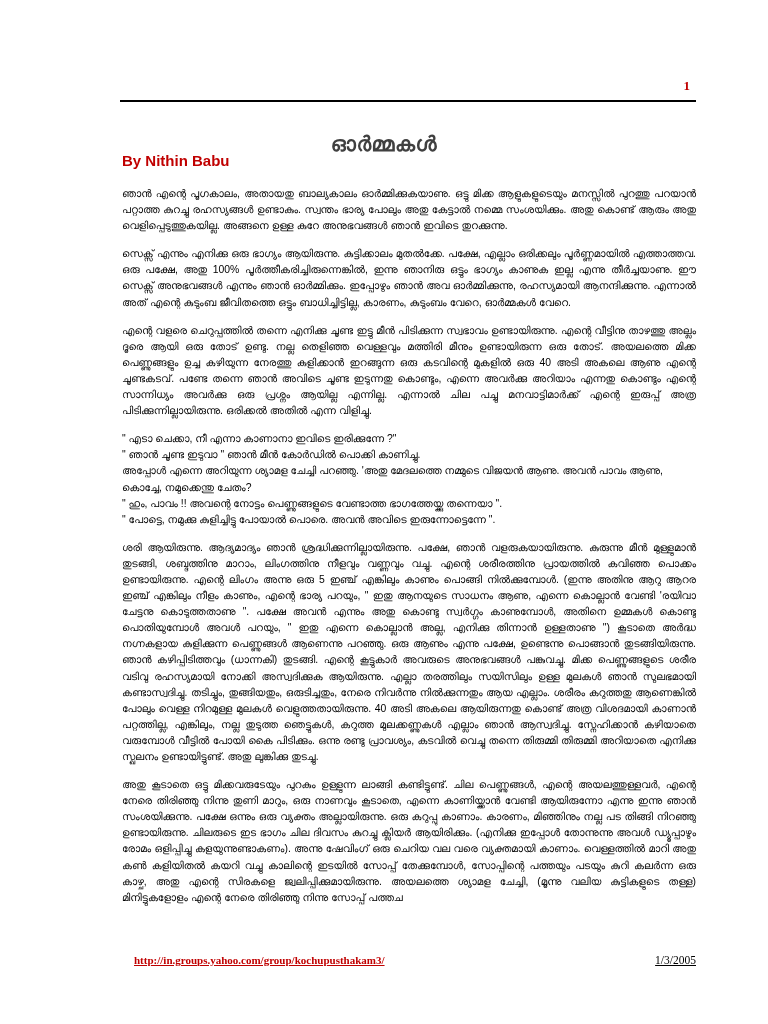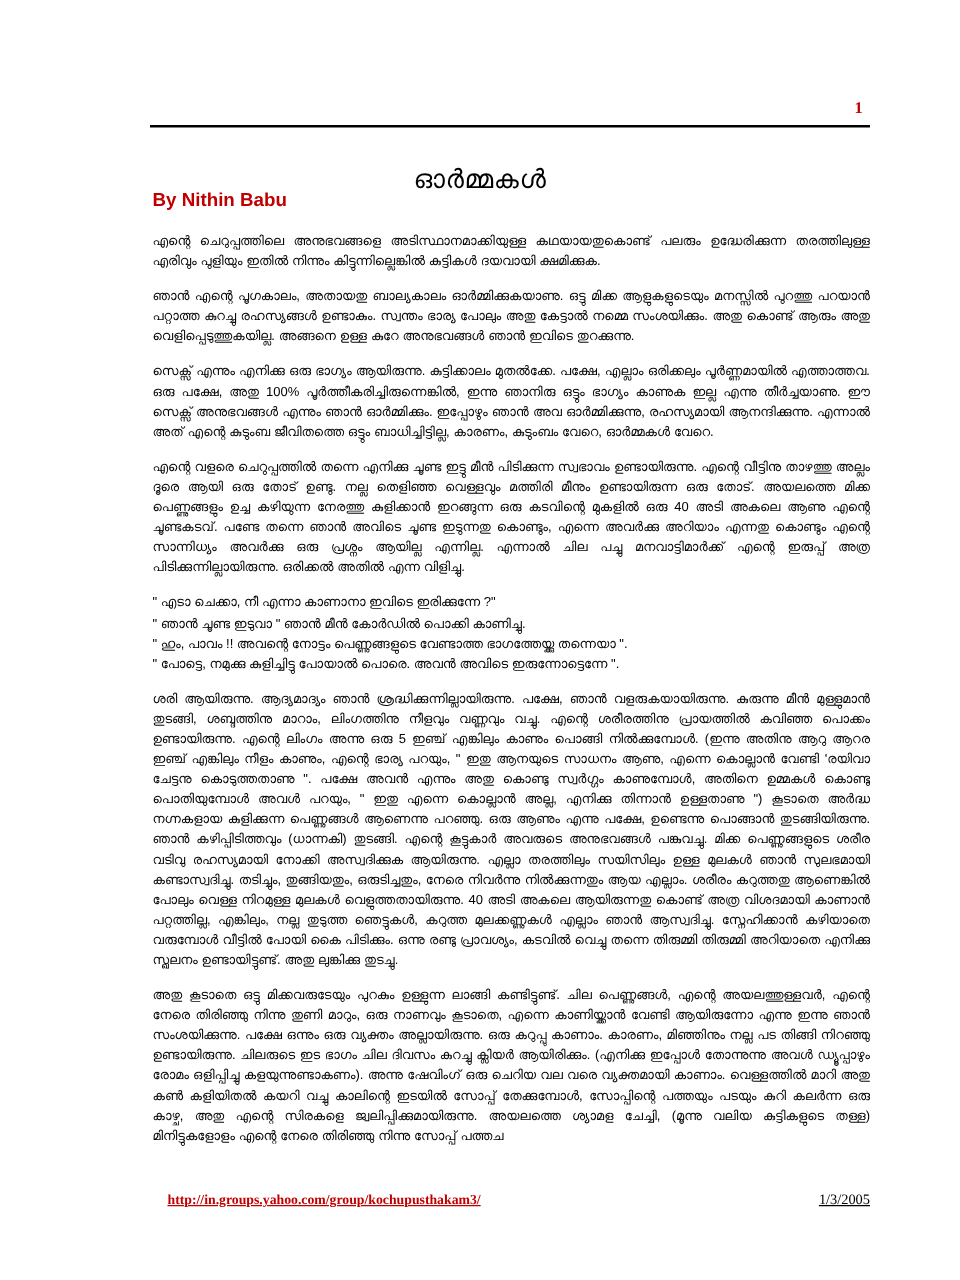--- a/index.html
+++ b/index.html
@@ -40,22 +40,22 @@
     background: #000000;
   }
   .doc-title {
     position: absolute;
     top: 118px;
     left: 0;
     width: 768px;
     text-align: center;
     font-family: "Liberation Sans", sans-serif;
     font-size: 21px;
-    font-weight: normal;
-    color: #000000;
+    font-weight: bold;
+    color: #404040;
     letter-spacing: 0.5px;
   }
   .byline {
     position: absolute;
     top: 152px;
     left: 122px;
     font-family: "Liberation Sans", sans-serif;
     font-size: 15px;
     font-weight: bold;
     color: #C00000;
@@ -118,26 +118,26 @@
 
   <div class="page-number">1</div>
 
   <div class="header-rule"></div>
 
   <h1 class="doc-title">ഓർമ്മകൾ</h1>
 
   <div class="byline">By Nithin Babu</div>
 
   <div class="body-area">
-    <p class="para">എന്റെ ചെറുപ്പത്തിലെ അനുഭവങ്ങളെ അടിസ്ഥാനമാക്കിയുള്ള കഥയായതുകൊണ്ട് പലരും ഉദ്ധേരിക്കുന്ന തരത്തിലുള്ള എരിവും പുളിയും ഇതിൽ നിന്നും കിട്ടുന്നില്ലെങ്കിൽ കുട്ടികൾ ദയവായി ക്ഷമിക്കുക.</p>
     <p class="para">ഞാൻ എന്റെ പൂഗകാലം, അതായതു ബാല്യകാലം ഓർമ്മിക്കുകയാണു. ഒട്ടു മിക്ക ആളുകളുടെയും മനസ്സിൽ പുറത്തു പറയാൻ പറ്റാത്ത കുറച്ചു രഹസ്യങ്ങൾ ഉണ്ടാകും. സ്വന്തം ഭാര്യ പോലും അതു കേട്ടാൽ നമ്മെ സംശയിക്കും. അതു കൊണ്ട് ആരും അതു വെളിപ്പെടുത്തുകയില്ല. അങ്ങനെ ഉള്ള കുറേ അനുഭവങ്ങൾ ഞാൻ ഇവിടെ തുറക്കുന്നു.</p>
     <p class="para">സെക്സ് എന്നും എനിക്കു ഒരു ഭാഗ്യം ആയിരുന്നു. കുട്ടിക്കാലം മുതൽക്കേ. പക്ഷേ, എല്ലാം ഒരിക്കലും പൂർണ്ണമായിൽ എത്താത്തവ. ഒരു പക്ഷേ, അതു 100% പൂർത്തീകരിച്ചിരുന്നെങ്കിൽ, ഇന്നു ഞാനിരു ഒട്ടും ഭാഗ്യം കാണുക ഇല്ല എന്നു തീർച്ചയാണു. ഈ സെക്സ് അനുഭവങ്ങൾ എന്നും ഞാൻ ഓർമ്മിക്കും. ഇപ്പോഴും ഞാൻ അവ ഓർമ്മിക്കുന്നു, രഹസ്യമായി ആനന്ദിക്കുന്നു. എന്നാൽ അത് എന്റെ കുടുംബ ജീവിതത്തെ ഒട്ടും ബാധിച്ചിട്ടില്ല, കാരണം, കുടുംബം വേറെ, ഓർമ്മകൾ വേറെ.</p>
     <p class="para tight">എന്റെ വളരെ ചെറുപ്പത്തിൽ തന്നെ എനിക്കു ചൂണ്ട ഇട്ടു മീൻ പിടിക്കുന്ന സ്വഭാവം ഉണ്ടായിരുന്നു. എന്റെ വീട്ടിനു താഴത്തു അല്ലം ദൂരെ ആയി ഒരു തോട് ഉണ്ടു. നല്ല തെളിഞ്ഞ വെള്ളവും മത്തിരി മീനും ഉണ്ടായിരുന്ന ഒരു തോട്. അയലത്തെ മിക്ക പെണ്ണുങ്ങളും ഉച്ച കഴിയുന്ന നേരത്തു കുളിക്കാൻ ഇറങ്ങുന്ന ഒരു കടവിന്റെ മുകളിൽ ഒരു 40 അടി അകലെ ആണു എന്റെ ചൂണ്ടകടവ്. പണ്ടേ തന്നെ ഞാൻ അവിടെ ചൂണ്ട ഇടുന്നതു കൊണ്ടും, എന്നെ അവർക്കു അറിയാം എന്നതു കൊണ്ടും എന്റെ സാന്നിധ്യം അവർക്കു ഒരു പ്രശ്നം ആയില്ല എന്നില്ല. എന്നാൽ ചില പച്ചു മനവാട്ടിമാർക്ക് എന്റെ ഇരുപ്പ് അത്ര പിടിക്കുന്നില്ലായിരുന്നു. ഒരിക്കൽ അതിൽ എന്ന വിളിച്ചു.</p>
     <p class="dialogue">" എടാ ചെക്കാ, നീ എന്നാ കാണാനാ ഇവിടെ ഇരിക്കുന്നേ ?"</p>
     <p class="dialogue">" ഞാൻ ചൂണ്ട ഇടുവാ " ഞാൻ മീൻ കോർഡിൽ പൊക്കി കാണിച്ചു.</p>
+    <p class="dialogue">അപ്പോൾ എന്നെ അറിയുന്ന ശ്യാമള ചേച്ചി പറഞ്ഞു. 'അതു മേദലത്തെ നമ്മുടെ വിജയൻ ആണു. അവൻ പാവം ആണു, കൊച്ചേ, നമുക്കെന്തു ചേതം?</p>
     <p class="dialogue">" ഹും, പാവം !! അവന്റെ നോട്ടം പെണ്ണുങ്ങളുടെ വേണ്ടാത്ത ഭാഗത്തേയ്ക്കു തന്നെയാ ".</p>
     <p class="dialogue" style="margin-bottom:12px;">" പോട്ടെ, നമുക്കു കുളിച്ചിട്ടു പോയാൽ പൊരെ. അവൻ അവിടെ ഇരുന്നോട്ടെന്നേ ".</p>
     <p class="para">ശരി ആയിരുന്നു. ആദ്യമാദ്യം ഞാൻ ശ്രദ്ധിക്കുന്നില്ലായിരുന്നു. പക്ഷേ, ഞാൻ വളരുകയായിരുന്നു. കുരുന്നു മീൻ മുള്ളുമാൻ തുടങ്ങി, ശബ്ദത്തിനു മാറാം, ലിംഗത്തിനു നീളവും വണ്ണവും വച്ചു. എന്റെ ശരീരത്തിനു പ്രായത്തിൽ കവിഞ്ഞ പൊക്കം ഉണ്ടായിരുന്നു. എന്റെ ലിംഗം അന്നു ഒരു 5 ഇഞ്ച് എങ്കിലും കാണും പൊങ്ങി നിൽക്കുമ്പോൾ. (ഇന്നു അതിനു ആറു ആറര ഇഞ്ച് എങ്കിലും നീളം കാണും, എന്റെ ഭാര്യ പറയും, " ഇതു ആനയുടെ സാധനം ആണു, എന്നെ കൊല്ലാൻ വേണ്ടി 'രയിവാ ചേട്ടനു കൊടുത്തതാണു ". പക്ഷേ അവൻ എന്നും അതു കൊണ്ടു സ്വർഗ്ഗം കാണുമ്പോൾ, അതിനെ ഉമ്മകൾ കൊണ്ടു പൊതിയുമ്പോൾ അവൾ പറയും, " ഇതു എന്നെ കൊല്ലാൻ അല്ല, എനിക്കു തിന്നാൻ ഉള്ളതാണു ") കൂടാതെ അർദ്ധ നഗ്നകളായ കുളിക്കുന്ന പെണ്ണുങ്ങൾ ആണെന്നു പറഞ്ഞു. ഒരു ആണും എന്നു പക്ഷേ, ഉണ്ടെന്നു പൊങ്ങാൻ തുടങ്ങിയിരുന്നു. ഞാൻ കഴിപ്പിടിത്തവും (ധാന്നകി) തുടങ്ങി. എന്റെ കൂട്ടുകാർ അവരുടെ അനുഭവങ്ങൾ പങ്കുവച്ചു. മിക്ക പെണ്ണുങ്ങളുടെ ശരീര വടിവു രഹസ്യമായി നോക്കി അസ്വദിക്കുക ആയിരുന്നു. എല്ലാ തരത്തിലും സയിസിലും ഉള്ള മുലകൾ ഞാൻ സുലഭമായി കണ്ടാസ്വദിച്ചു. തടിച്ചും, തുങ്ങിയതും, ഒരുടിച്ചതും, നേരെ നിവർന്നു നിൽക്കുന്നതും ആയ എല്ലാം. ശരീരം കറുത്തതു ആണെങ്കിൽ പോലും വെള്ള നിറമുള്ള മുലകൾ വെളുത്തതായിരുന്നു. 40 അടി അകലെ ആയിരുന്നതു കൊണ്ട് അത്ര വിശദമായി കാണാൻ പറ്റത്തില്ല, എങ്കിലും, നല്ല തുടുത്ത ഞെട്ടുകൾ, കറുത്ത മുലക്കണ്ണുകൾ എല്ലാം ഞാൻ ആസ്വദിച്ചു. സ്നേഹിക്കാൻ കഴിയാതെ വരുമ്പോൾ വീട്ടിൽ പോയി കൈ പിടിക്കും. ഒന്നു രണ്ടു പ്രാവശ്യം, കടവിൽ വെച്ചു തന്നെ തിരുമ്മി തിരുമ്മി അറിയാതെ എനിക്കു സ്ഖലനം ഉണ്ടായിട്ടുണ്ട്. അതു ലുങ്കിക്കു തുടച്ചു.</p>
     <p class="para">അതു കൂടാതെ ഒട്ടു മിക്കവരുടേയും പുറകും ഉള്ളുന്ന ലാങ്ങി കണ്ടിട്ടുണ്ട്. ചില പെണ്ണുങ്ങൾ, എന്റെ അയലത്തുള്ളവർ, എന്റെ നേരെ തിരിഞ്ഞു നിന്നു തുണി മാറും, ഒരു നാണവും കൂടാതെ, എന്നെ കാണിയ്ക്കാൻ വേണ്ടി ആയിരുന്നോ എന്നു ഇന്നു ഞാൻ സംശയിക്കുന്നു. പക്ഷേ ഒന്നും ഒരു വ്യക്തം അല്ലായിരുന്നു. ഒരു കറുപ്പു കാണാം. കാരണം, മിഞ്ഞിനും നല്ല പട തിങ്ങി നിറഞ്ഞു ഉണ്ടായിരുന്നു. ചിലരുടെ ഇട ഭാഗം ചില ദിവസം കുറച്ചു ക്ലിയർ ആയിരിക്കും. (എനിക്കു ഇപ്പോൾ തോന്നുന്നു അവൾ ഡ്യൂപ്പാഴും രോമം ഒളിപ്പിച്ചു കളയുന്നുണ്ടാകണം). അന്നു ഷേവിംഗ് ഒരു ചെറിയ വല വരെ വ്യക്തമായി കാണാം. വെള്ളത്തിൽ മാറി അതു കൺ കളിയിതൽ കയറി വച്ചു കാലിന്റെ ഇടയിൽ സോപ്പ് തേക്കുമ്പോൾ, സോപ്പിന്റെ പത്തയും പടയും കുറി കലർന്ന ഒരു കാഴ്ച, അതു എന്റെ സിരകളെ ജ്വലിപ്പിക്കുമായിരുന്നു. അയലത്തെ ശ്യാമള ചേച്ചി, (മൂന്നു വലിയ കുട്ടികളുടെ തള്ള) മിനിട്ടുകളോളം എന്റെ നേരെ തിരിഞ്ഞു നിന്നു സോപ്പ് പത്തച</p>
   </div>
 
   <div class="footer">
     <a class="footer-link" href="#">http://in.groups.yahoo.com/group/kochupusthakam3/</a>
     <span class="footer-date">1/3/2005</span>
   </div>

